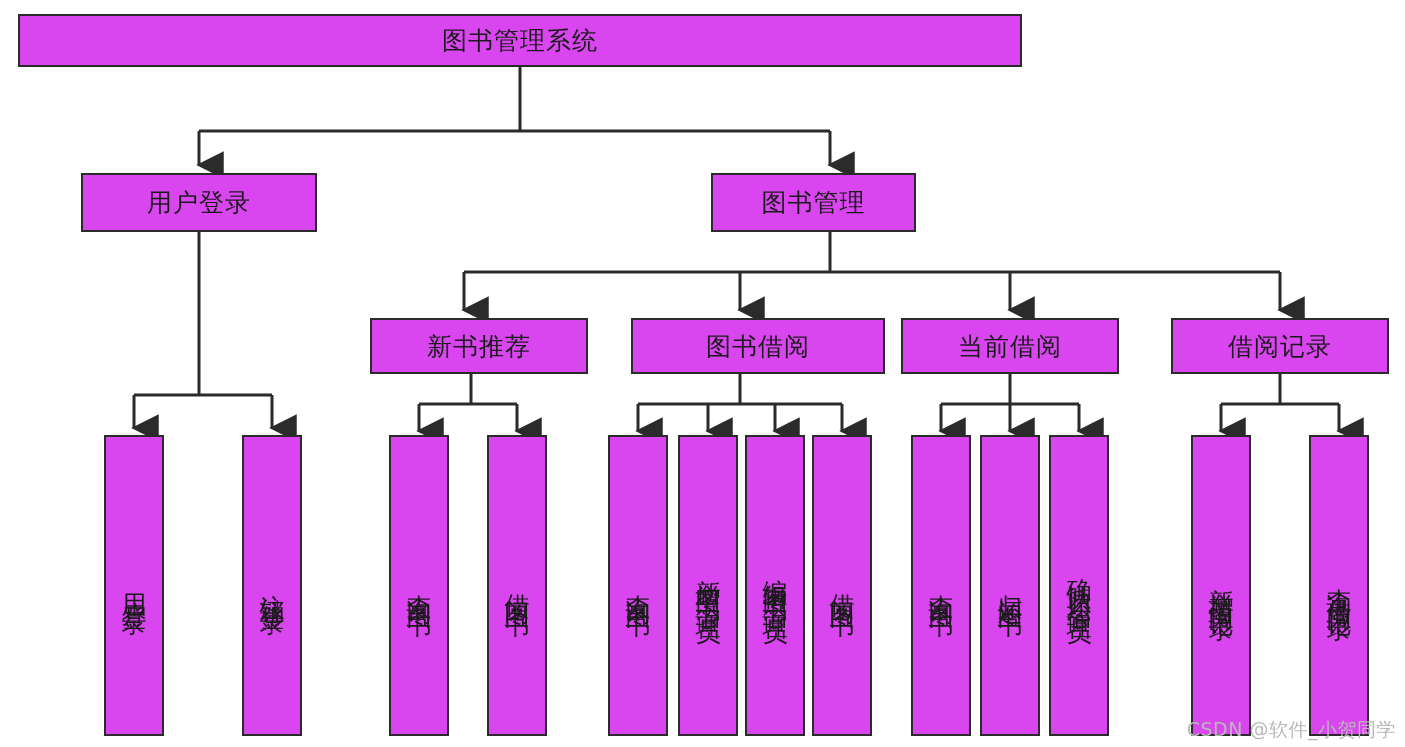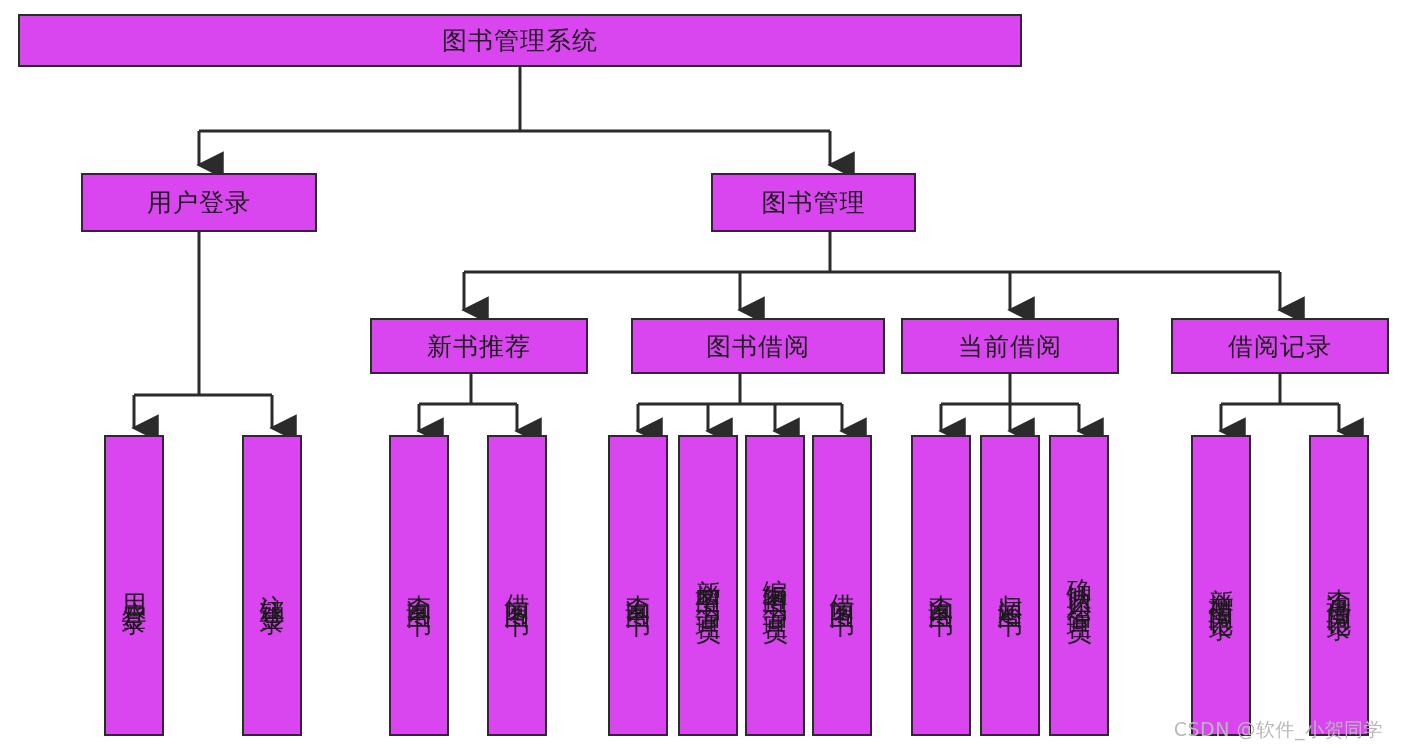--- a/index.html
+++ b/index.html
@@ -48,21 +48,21 @@
     text-orientation: upright;
     letter-spacing: 6px;
     line-height: 1;
     white-space: nowrap;
   }
   .node.horiz .hlabel {
     white-space: nowrap;
   }
   #watermark {
     position: absolute;
-    right: 22px;
+    right: 9px;
     bottom: 4px;
     font-size: 19px;
     color: #b9b9b9;
     white-space: nowrap;
     letter-spacing: 0.5px;
   }
 </style>
 </head>
 <body>
 

